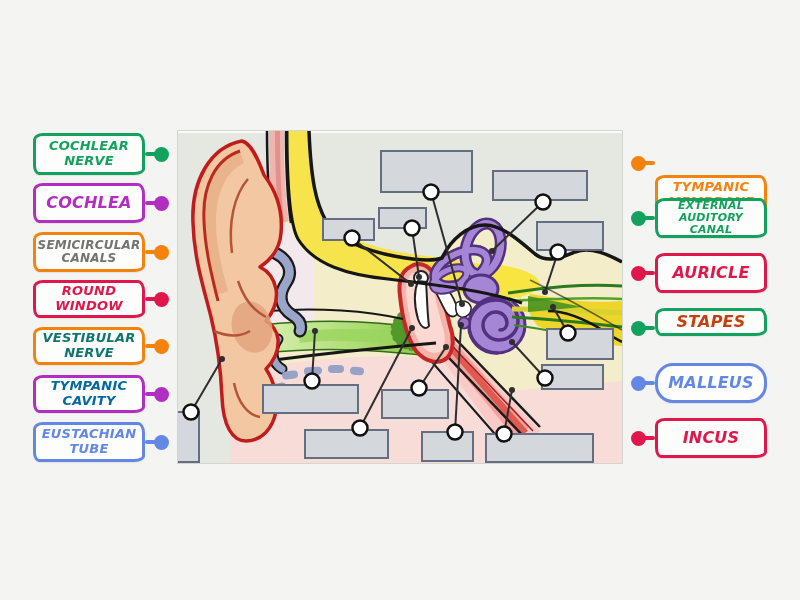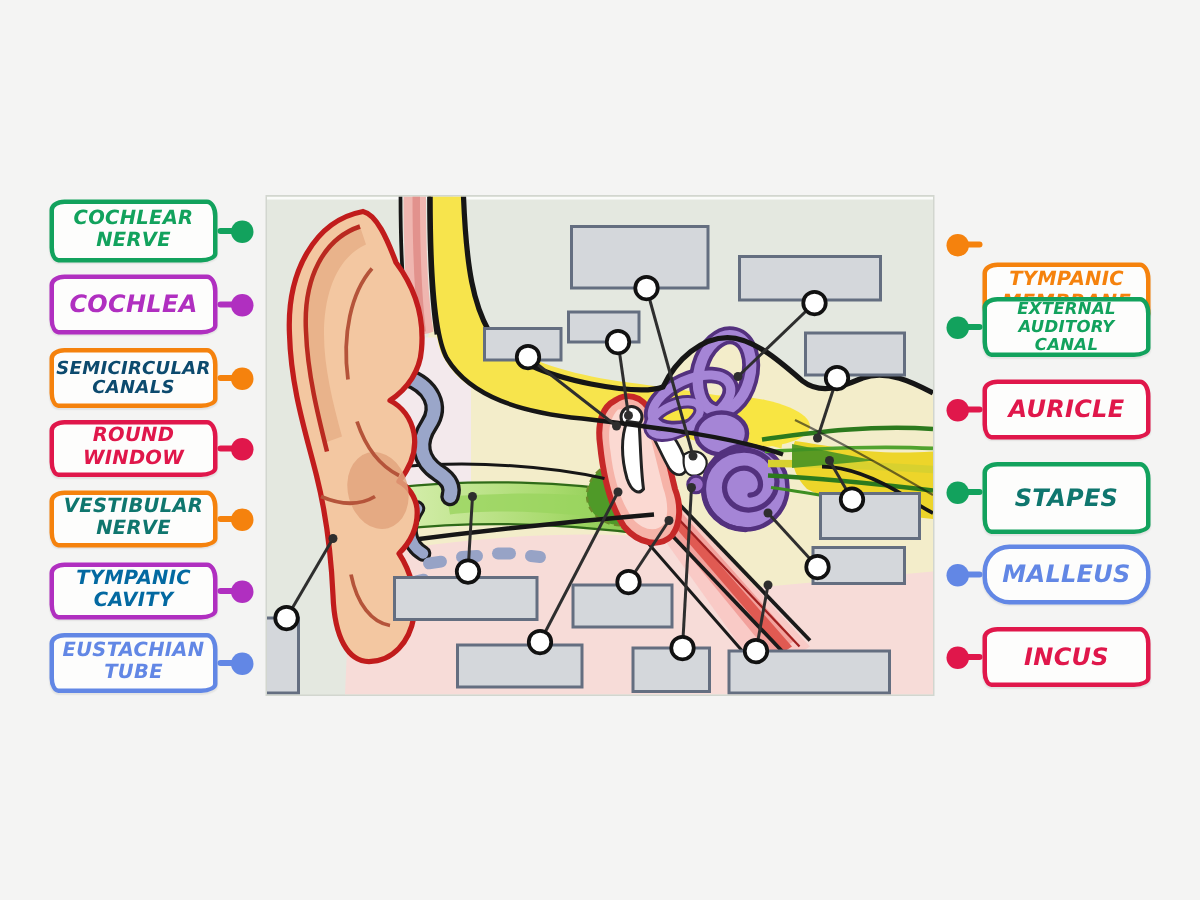--- a/index.html
+++ b/index.html
@@ -25,21 +25,21 @@
       <div class="label-card" style="left: 33px; top: 133px; height: 42px; border-color: rgb(18, 162, 93); color: rgb(18, 162, 93); font-size: 13px;">
         <span>COCHLEAR NERVE</span>
       </div>
       <div class="stub" style="background: rgb(18, 162, 93); top: 152px; left: 145px; width: 17px;"></div>
       <div class="conn-dot" style="background: rgb(18, 162, 93); top: 146.5px; left: 154px;"></div>
       <div class="label-card" style="left: 33px; top: 183px; height: 40px; border-color: rgb(176, 47, 192); color: rgb(176, 47, 192); font-size: 16px;">
         <span>COCHLEA</span>
       </div>
       <div class="stub" style="background: rgb(176, 47, 192); top: 201px; left: 145px; width: 17px;"></div>
       <div class="conn-dot" style="background: rgb(176, 47, 192); top: 195.5px; left: 154px;"></div>
-      <div class="label-card" style="left: 33px; top: 232px; height: 40px; border-color: rgb(245, 130, 13); color: #0c4a6e; font-size: 12px;">
+      <div class="label-card" style="left: 33px; top: 232px; height: 40px; border-color: rgb(245, 130, 13); color: #737373; font-size: 12px;">
         <span>SEMICIRCULAR CANALS</span>
       </div>
       <div class="stub" style="background: rgb(245, 130, 13); top: 250px; left: 145px; width: 17px;"></div>
       <div class="conn-dot" style="background: rgb(245, 130, 13); top: 244.5px; left: 154px;"></div>
       <div class="label-card" style="left: 33px; top: 280px; height: 38px; border-color: rgb(224, 23, 75); color: rgb(224, 23, 75); font-size: 13px;">
         <span>ROUND WINDOW</span>
       </div>
       <div class="stub" style="background: rgb(224, 23, 75); top: 297px; left: 145px; width: 17px;"></div>
       <div class="conn-dot" style="background: rgb(224, 23, 75); top: 291.5px; left: 154px;"></div>
       <div class="label-card" style="left: 33px; top: 327px; height: 38px; border-color: rgb(245, 130, 13); color: #0f766e; font-size: 13px;">
@@ -67,21 +67,21 @@
       <div class="label-card" style="left: 655px; top: 198px; height: 40px; border-color: rgb(18, 162, 93); color: rgb(18, 162, 93); font-size: 11px;">
         <span>EXTERNAL AUDITORY CANAL</span>
       </div>
       <div class="stub" style="background: rgb(18, 162, 93); top: 216px; left: 638px; width: 17px;"></div>
       <div class="conn-dot" style="background: rgb(18, 162, 93); top: 210.5px; left: 630.5px;"></div>
       <div class="label-card" style="left: 655px; top: 253px; height: 40px; border-color: rgb(224, 23, 75); color: rgb(224, 23, 75); font-size: 16px;">
         <span>AURICLE</span>
       </div>
       <div class="stub" style="background: rgb(224, 23, 75); top: 271px; left: 638px; width: 17px;"></div>
       <div class="conn-dot" style="background: rgb(224, 23, 75); top: 265.5px; left: 630.5px;"></div>
-      <div class="label-card" style="left: 655px; top: 308px; height: 48px; border-color: rgb(18, 162, 93); color: #0f766e; font-size: 16px;">
+      <div class="label-card" style="left: 655px; top: 308px; height: 28px; border-color: rgb(18, 162, 93); color: #c2410c; font-size: 16px;">
         <span>STAPES</span>
       </div>
       <div class="stub" style="background: rgb(18, 162, 93); top: 326px; left: 638px; width: 17px;"></div>
       <div class="conn-dot" style="background: rgb(18, 162, 93); top: 320.5px; left: 630.5px;"></div>
       <div class="label-card" style="left: 655px; top: 363px; height: 40px; border-color: rgb(98, 135, 229); color: rgb(98, 135, 229); font-size: 16px; border-radius: 18px;">
         <span>MALLEUS</span>
       </div>
       <div class="stub" style="background: rgb(98, 135, 229); top: 381px; left: 638px; width: 17px;"></div>
       <div class="conn-dot" style="background: rgb(98, 135, 229); top: 375.5px; left: 630.5px;"></div>
       <div class="label-card" style="left: 655px; top: 418px; height: 40px; border-color: rgb(224, 23, 75); color: rgb(224, 23, 75); font-size: 16px;">

